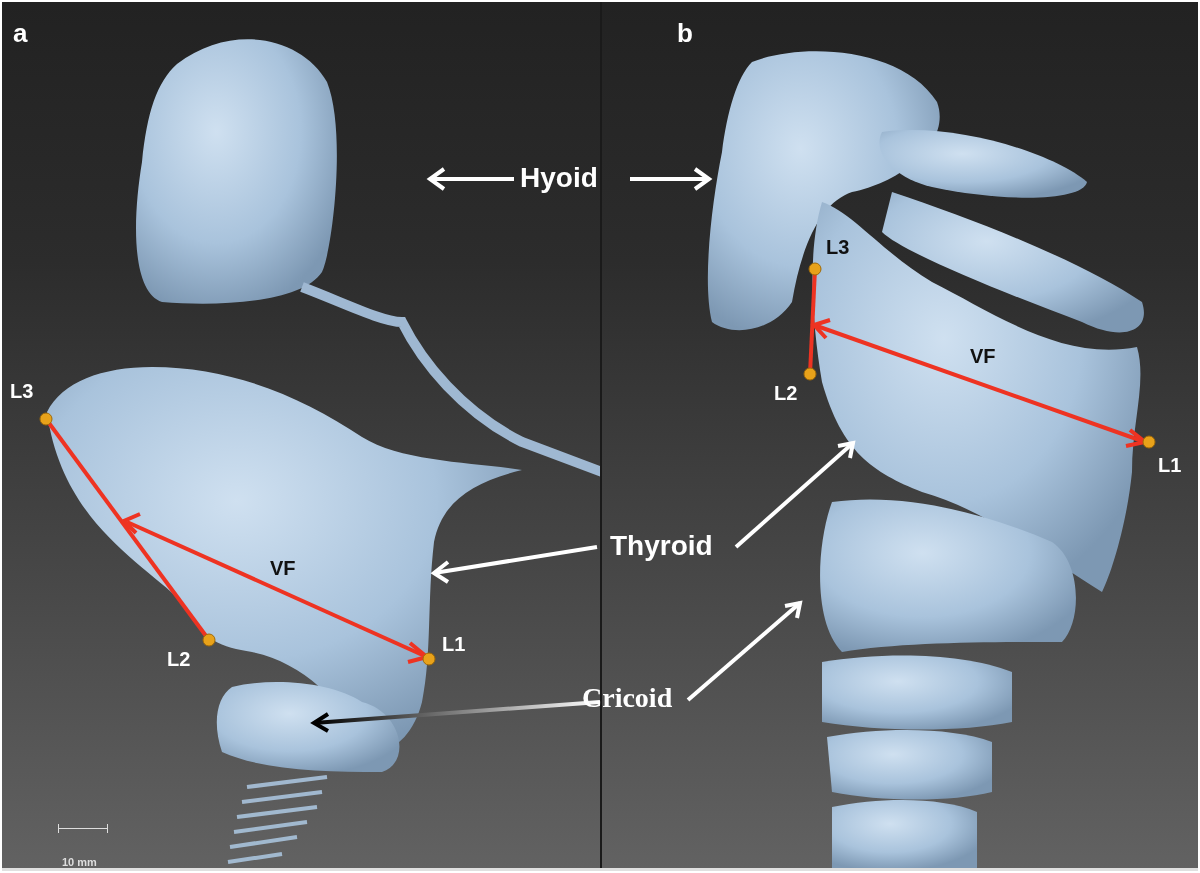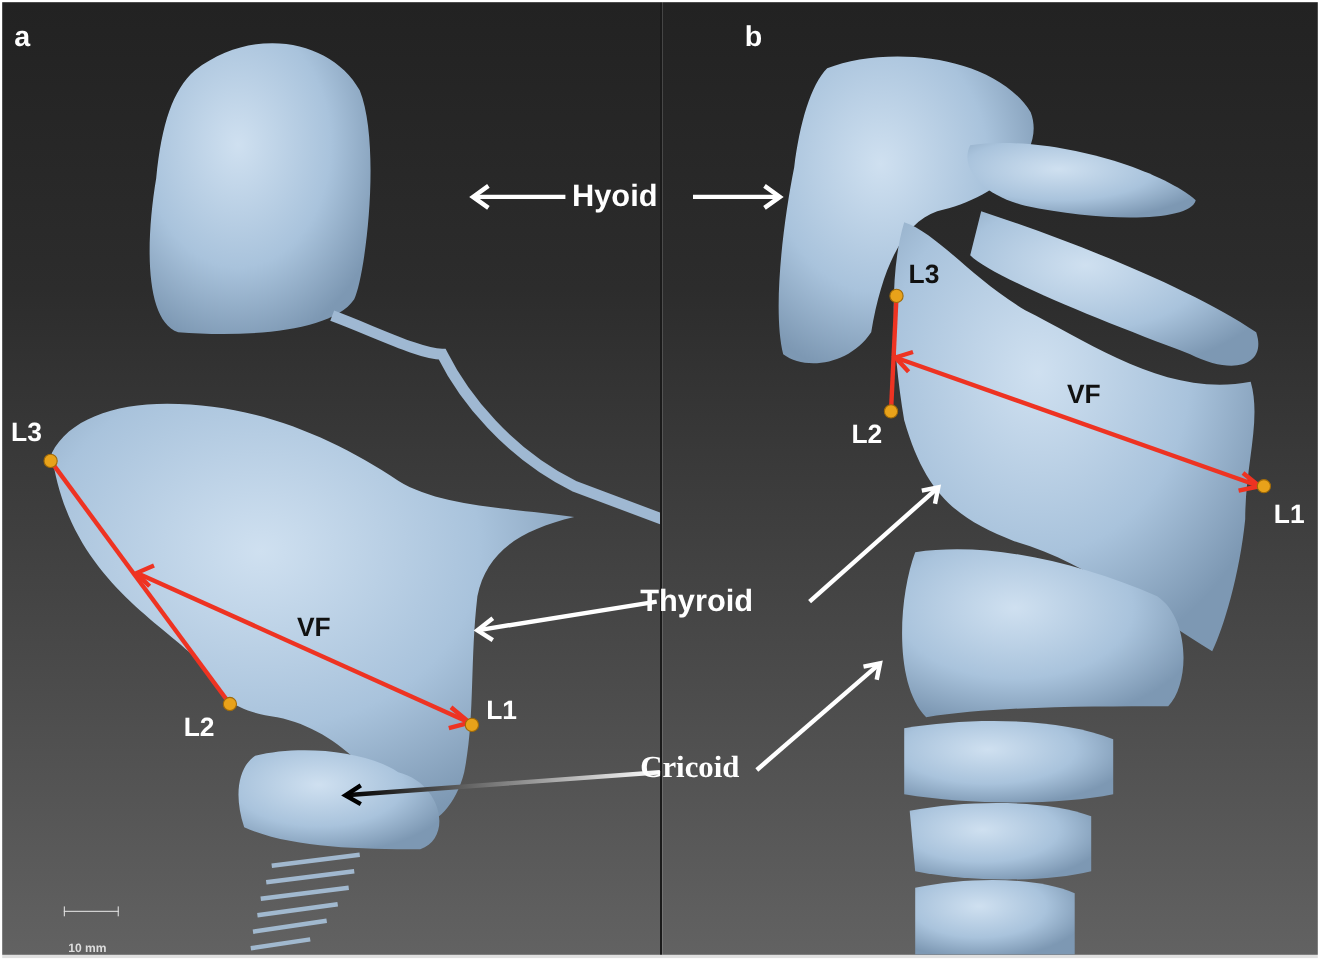--- a/index.html
+++ b/index.html
@@ -4,21 +4,21 @@
 <style>
   html, body { margin: 0; padding: 0; background: #ffffff; }
   body { width: 1200px; height: 873px; overflow: hidden; position: relative; font-family: "Liberation Sans", sans-serif; }
   .figure { position: absolute; left: 2px; top: 2px; width: 1196px; height: 866px; border-bottom: 3px solid #e0e0e0; }
   .panel { position: absolute; top: 0; height: 866px; overflow: hidden; }
   .panel-a { left: 0; width: 598px; background: linear-gradient(180deg, #222222 0%, #2c2c2c 30%, #4a4a4a 70%, #626262 100%); }
   .panel-b { left: 600px; width: 596px; background: linear-gradient(180deg, #222222 0%, #2c2c2c 30%, #4a4a4a 70%, #626262 100%); }
   .divider { position: absolute; left: 598px; top: 0; width: 2px; height: 866px; background: #1a1a1a; }
   svg.scene { position: absolute; left: 0; top: 0; }
   .panel-label { position: absolute; color: #ffffff; font-weight: bold; font-size: 26px; }
-  .label { position: absolute; font-weight: bold; font-size: 24px; white-space: nowrap; }
+  .label { position: absolute; font-weight: bold; font-size: 20px; white-space: nowrap; }
   .label.white { color: #ffffff; }
   .label.black { color: #111111; }
   .bigtxt { position: absolute; color: #ffffff; font-weight: bold; font-size: 28px; white-space: nowrap; }
   .scale { position: absolute; color: #dddddd; font-size: 11px; }
   .scale .bar { position: absolute; height: 1px; background: #dddddd; }
   .scale .tick { position: absolute; width: 1px; height: 9px; background: #dddddd; }
 </style>
 </head>
 <body>
 
@@ -122,15 +122,15 @@
       <line x1="686" y1="698" x2="798" y2="601" stroke="#fff" stroke-width="4"></line>
       <polyline points="783,604 798,601 795,616" stroke="#fff" stroke-width="4" fill="none"></polyline>
     </svg>
     <div class="panel-label" style="left:75px; top:16px;">b</div>
     <div class="label black" style="left:224px; top:234px;">L3</div>
     <div class="label white" style="left:172px; top:380px;">L2</div>
     <div class="label white" style="left:556px; top:452px;">L1</div>
     <div class="label black" style="left:368px; top:343px;">VF</div>
   </div>
 
-  <div class="bigtxt" style="left:580px; top:528px;">Thyroid</div>
+  <div class="bigtxt" style="left:608px; top:528px;">Thyroid</div>
   <div class="bigtxt" style="left:580px; top:680px;font-family:Liberation Serif, serif;">Cricoid</div>
 </div>
 
 </body></html>

